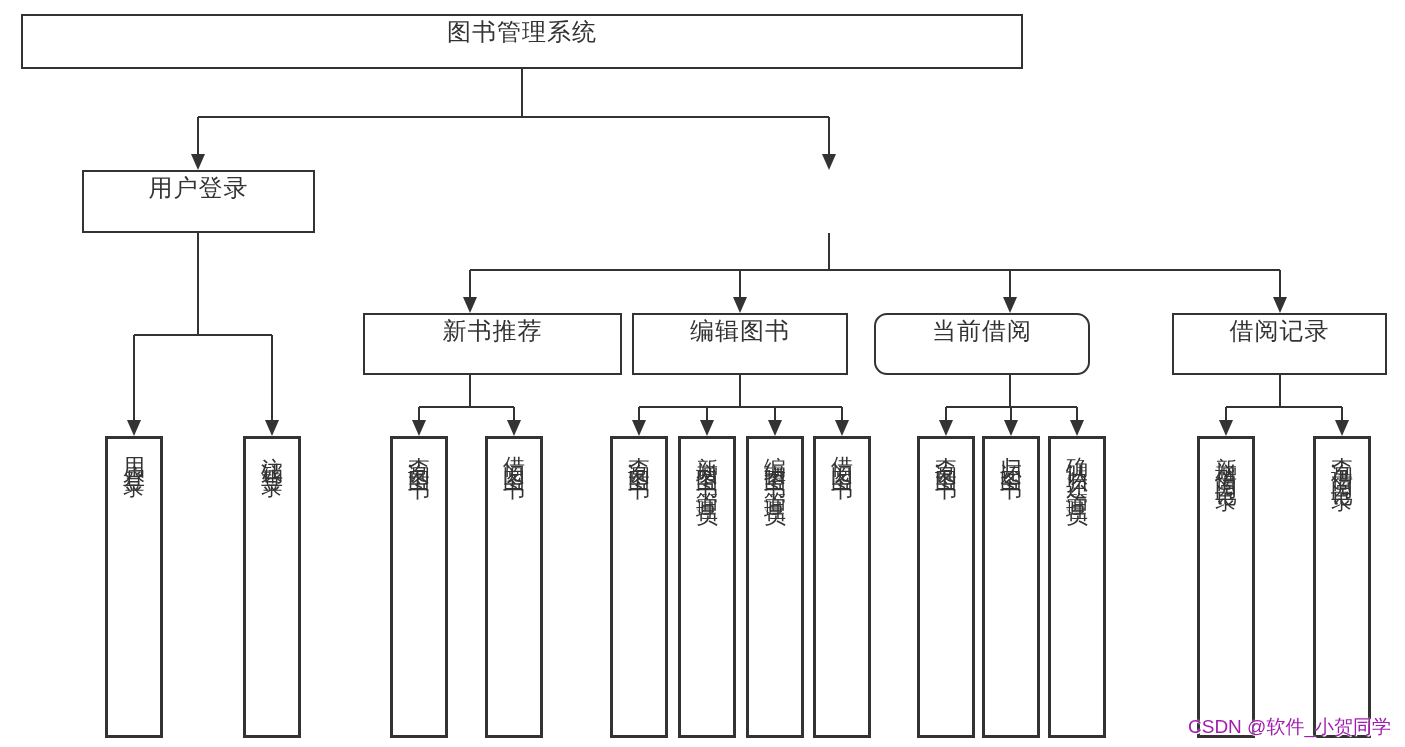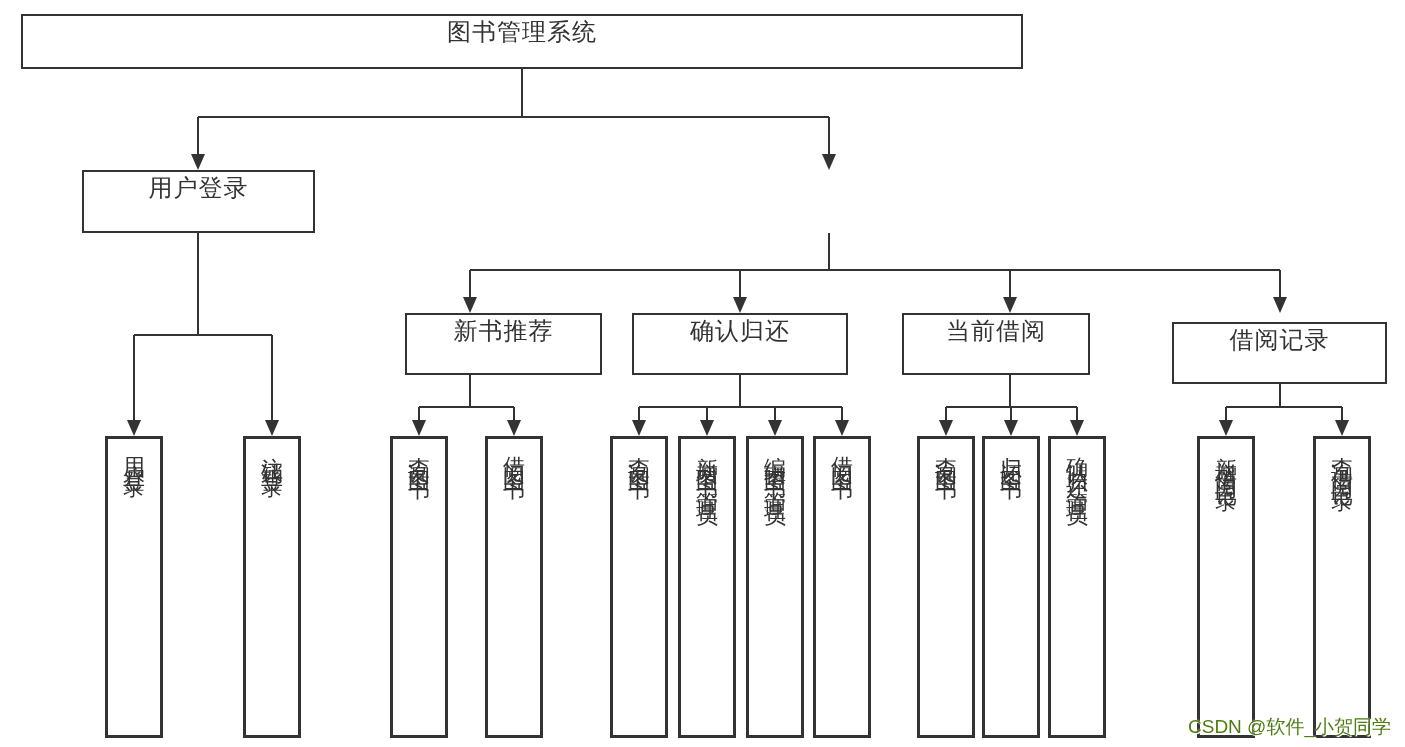--- a/index.html
+++ b/index.html
@@ -25,24 +25,24 @@
     box-sizing: border-box;
     display: flex;
     align-items: flex-start;
     justify-content: center;
   }
   .hnode { font-size: 24px; letter-spacing: 1px; }
   .root  { left: 21px;  top: 14px;  width: 1002px; height: 55px; }
   .l2a   { left: 82px;  top: 170px; width: 233px;  height: 63px; }
   .l2b   { left: 712px; top: 170px; width: 235px;  height: 63px; }
   .l3    { top: 313px; height: 62px; }
-  .l3a   { left: 363px;  width: 197px; margin-left: 42px; }
+  .l3a   { left: 363px;  width: 259px; }
   .l3b   { left: 632px;  width: 216px; }
-  .l3c   { left: 902px;  width: 188px; }
-  .l3d   { left: 1172px; width: 215px; margin-top: 9px; }
+  .l3c   { left: 874px;  width: 216px; border-radius: 13px; }
+  .l3d   { left: 1172px; width: 215px; }
   .leaf {
     top: 436px;
     width: 58px;
     height: 302px;
     border-width: 3px;
   }
   .leaf .vtext {
     writing-mode: vertical-rl;
     font-size: 22px;
     letter-spacing: 7px;
@@ -60,21 +60,21 @@
   .lf9  { left: 917px; }
   .lf10 { left: 982px; }
   .lf11 { left: 1048px; }
   .lf12 { left: 1197px; }
   .lf13 { left: 1313px; }
   .watermark {
     position: absolute;
     left: 1188px;
     top: 714px;
     font-size: 19px;
-    color: #4d7c0f;
+    color: #a21caf;
     text-shadow: 0 0 2px #ffffff, 1px 1px 0 #ffffff;
     white-space: nowrap;
     z-index: 5;
   }
 </style>
 </head>
 <body>
 
 <div id="canvas">
 
@@ -105,21 +105,21 @@
   </div>
 
   <div class="node hnode l2a">
     <span>用户登录</span>
   </div>
 
   <div class="node hnode l3 l3a">
     <span>新书推荐</span>
   </div>
   <div class="node hnode l3 l3b">
-    <span>确认归还</span>
+    <span>编辑图书</span>
   </div>
   <div class="node hnode l3 l3c">
     <span>当前借阅</span>
   </div>
   <div class="node hnode l3 l3d">
     <span>借阅记录</span>
   </div>
 
   <div class="node leaf lf1">
     <span class="vtext">用户登录</span>

